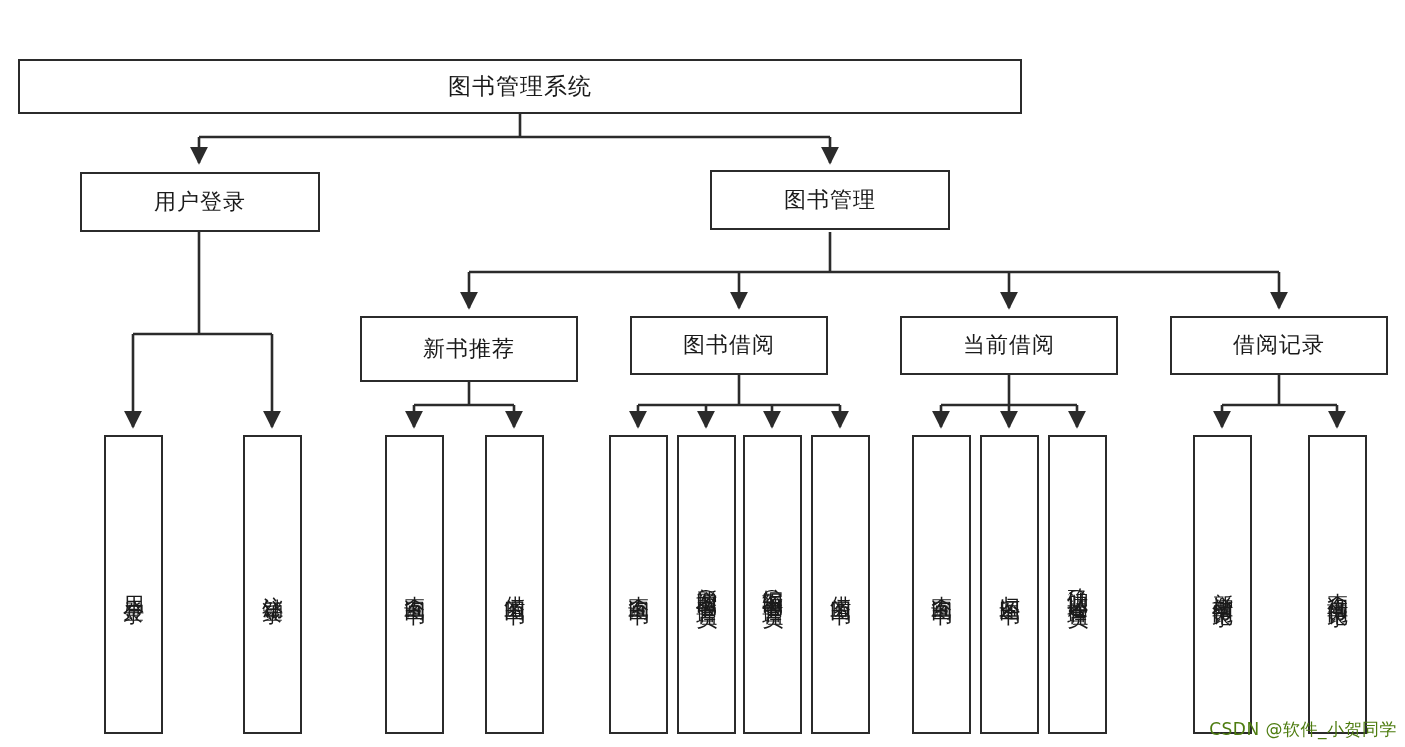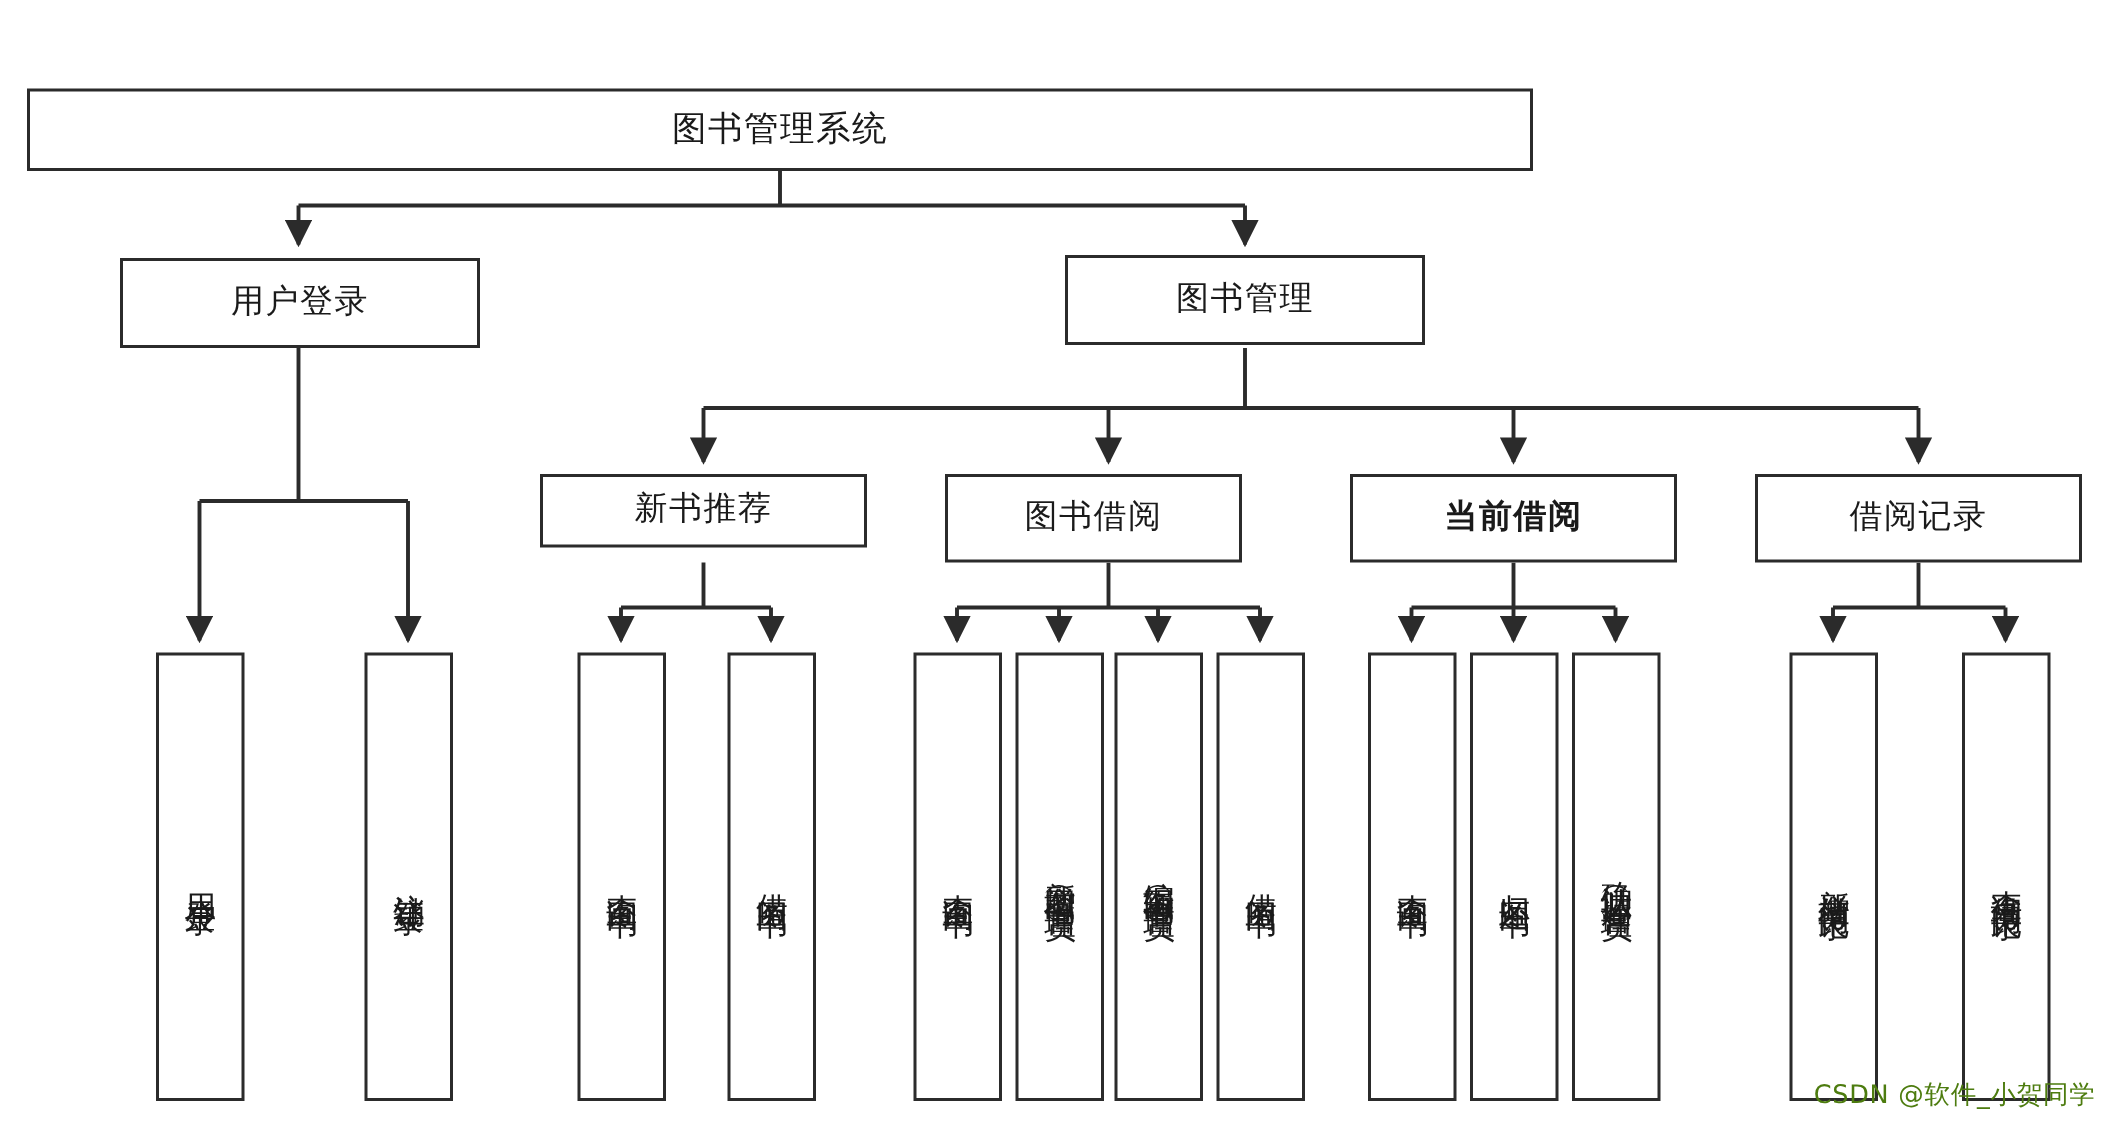--- a/index.html
+++ b/index.html
@@ -120,23 +120,23 @@
       <path d="M 1222 405 L 1222 427" marker-end="url(#arrow)"></path>
       <path d="M 1337 405 L 1337 427" marker-end="url(#arrow)"></path>
     </g>
   </svg>
 
   <div class="node horiz root" style="left:18px; top:13px; width:1004px; height:55px;">图书管理系统</div>
 
   <div class="node horiz" style="left:80px; top:172px; width:240px; height:60px;">用户登录</div>
   <div class="node horiz" style="left:710px; top:170px; width:240px; height:60px;">图书管理</div>
 
-  <div class="node horiz" style="left:360px; top:316px; width:218px; height:49px;">新书推荐</div>
+  <div class="node horiz" style="left:360px; top:316px; width:218px; height:66px;">新书推荐</div>
   <div class="node horiz" style="left:630px; top:316px; width:198px; height:59px;">图书借阅</div>
-  <div class="node horiz" style="left:900px; top:316px; width:218px; height:59px;font-weight:bold;">当前借阅</div>
+  <div class="node horiz" style="left:900px; top:316px; width:218px; height:59px;">当前借阅</div>
   <div class="node horiz" style="left:1170px; top:316px; width:218px; height:59px;text-align:center;">借阅记录</div>
 
   <div class="node vert" style="left:104px; top:435px; width:59px; height:299px;">用户登录</div>
   <div class="node vert" style="left:243px; top:435px; width:59px; height:299px;">注销登录</div>
 
   <div class="node vert" style="left:385px; top:435px; width:59px; height:299px;">查询图书</div>
   <div class="node vert" style="left:485px; top:435px; width:59px; height:299px;">借阅图书</div>
 
   <div class="node vert" style="left:609px; top:435px; width:59px; height:299px;">查询图书</div>
   <div class="node vert" style="left:677px; top:435px; width:59px; height:299px;">新增图书（管理员）</div>

